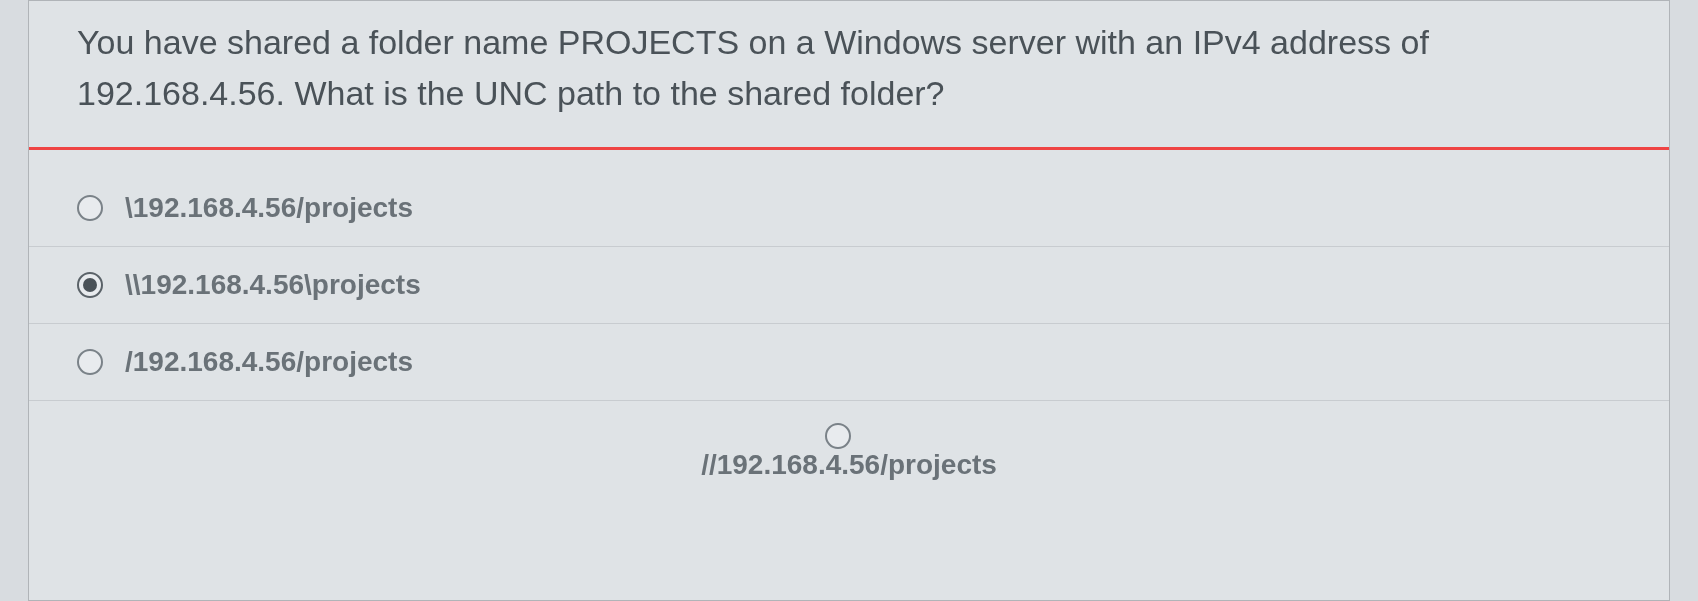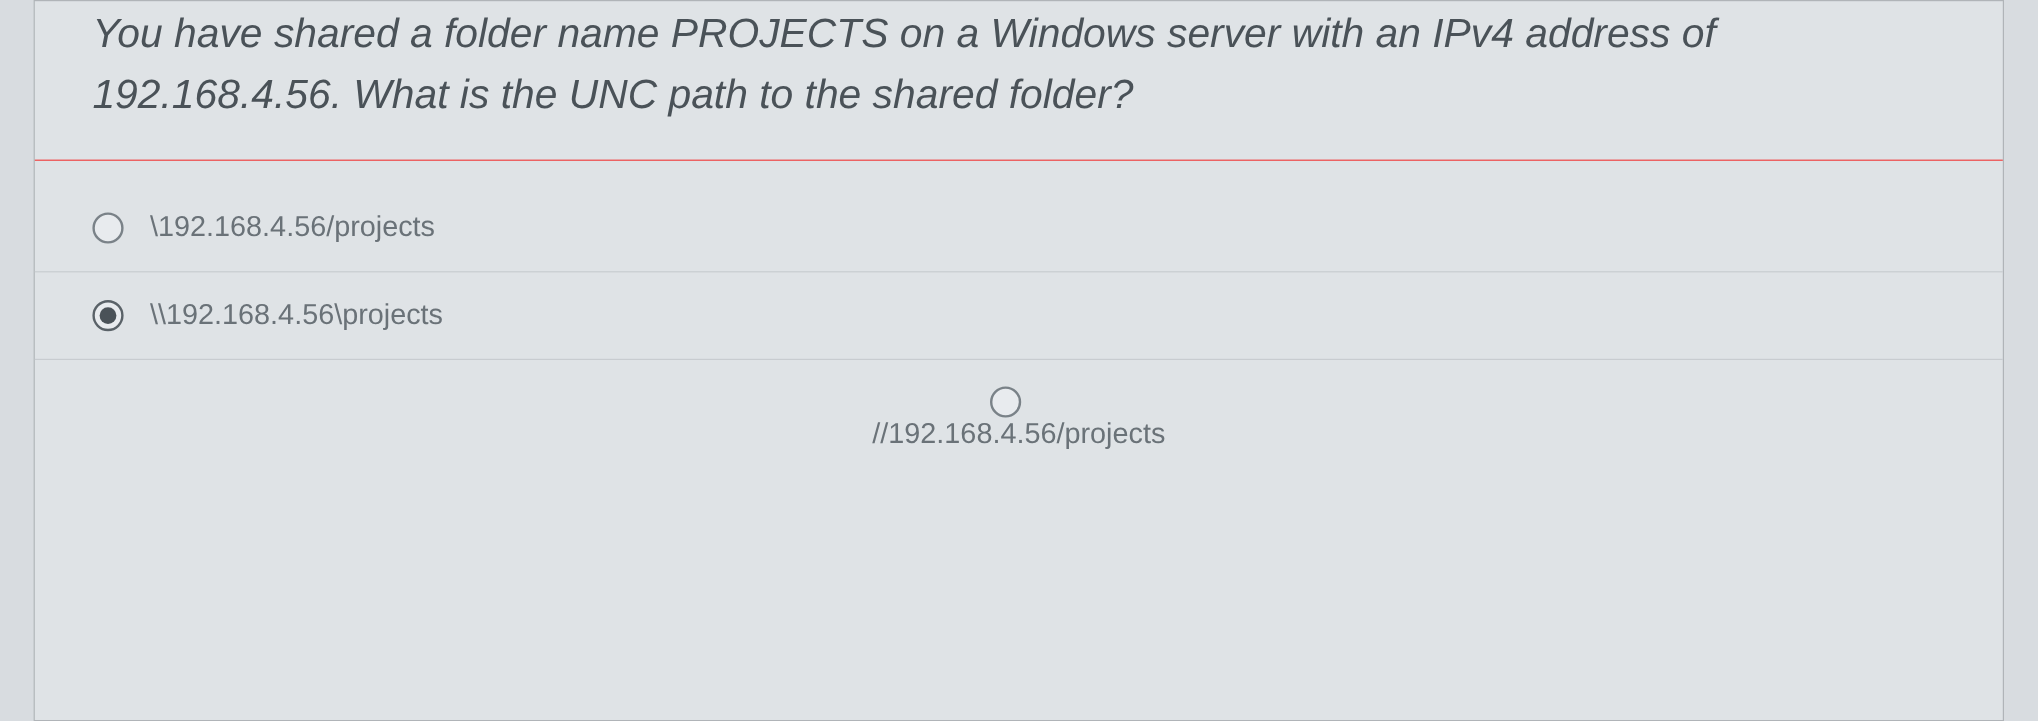--- a/index.html
+++ b/index.html
@@ -14,26 +14,25 @@
       height: 601px;
       overflow: hidden;
     }
     .question-container {
       border: 1px solid #b0b4b8;
       margin: 0 28px;
       height: 601px;
       background: #dfe3e6;
     }
     .question-text {
-      padding: 2px 48px 28px 48px;
+      padding: 16px 48px 28px 48px;
       font-size: 34px;
       color: #4a5258;
       line-height: 1.5;
-      border-bottom: 1px solid #ef4444;
-      font-style: italic;
+      border-bottom: 3px solid #ef4444;
     }
     .options-container {
       padding: 20px 0 0 0;
     }
     .option-row {
       display: flex;
       align-items: center;
       padding: 22px 48px;
       border-bottom: 1px solid #c8ccd0;
       cursor: pointer;
@@ -58,36 +57,41 @@
       border-color: #5a6268;
     }
     .radio.selected::after {
       content: "";
       width: 14px;
       height: 14px;
       background: #4a5258;
       border-radius: 50%;
     }
     .option-label {
-      font-size: 24px;
+      font-size: 28px;
       color: #6a7278;
+      font-weight: bold;
     }
   </style>
 </head>
 <body>
 
 <div class="question-container">
   <div class="question-text">You have shared a folder name PROJECTS on a Windows server with an IPv4 address of 192.168.4.56. What is the UNC path to the shared folder?</div>
   <div class="options-container">
     <div class="option-row">
       <div class="radio"></div>
       <div class="option-label">\192.168.4.56/projects</div>
     </div>
     <div class="option-row">
       <div class="radio selected"></div>
       <div class="option-label">\\192.168.4.56\projects</div>
     </div>
     <div class="option-row">
       <div class="radio"></div>
+      <div class="option-label">/192.168.4.56/projects</div>
+    </div>
+    <div class="option-row">
+      <div class="radio"></div>
       <div class="option-label">//192.168.4.56/projects</div>
     </div>
   </div>
 </div>
 
 </body></html>

